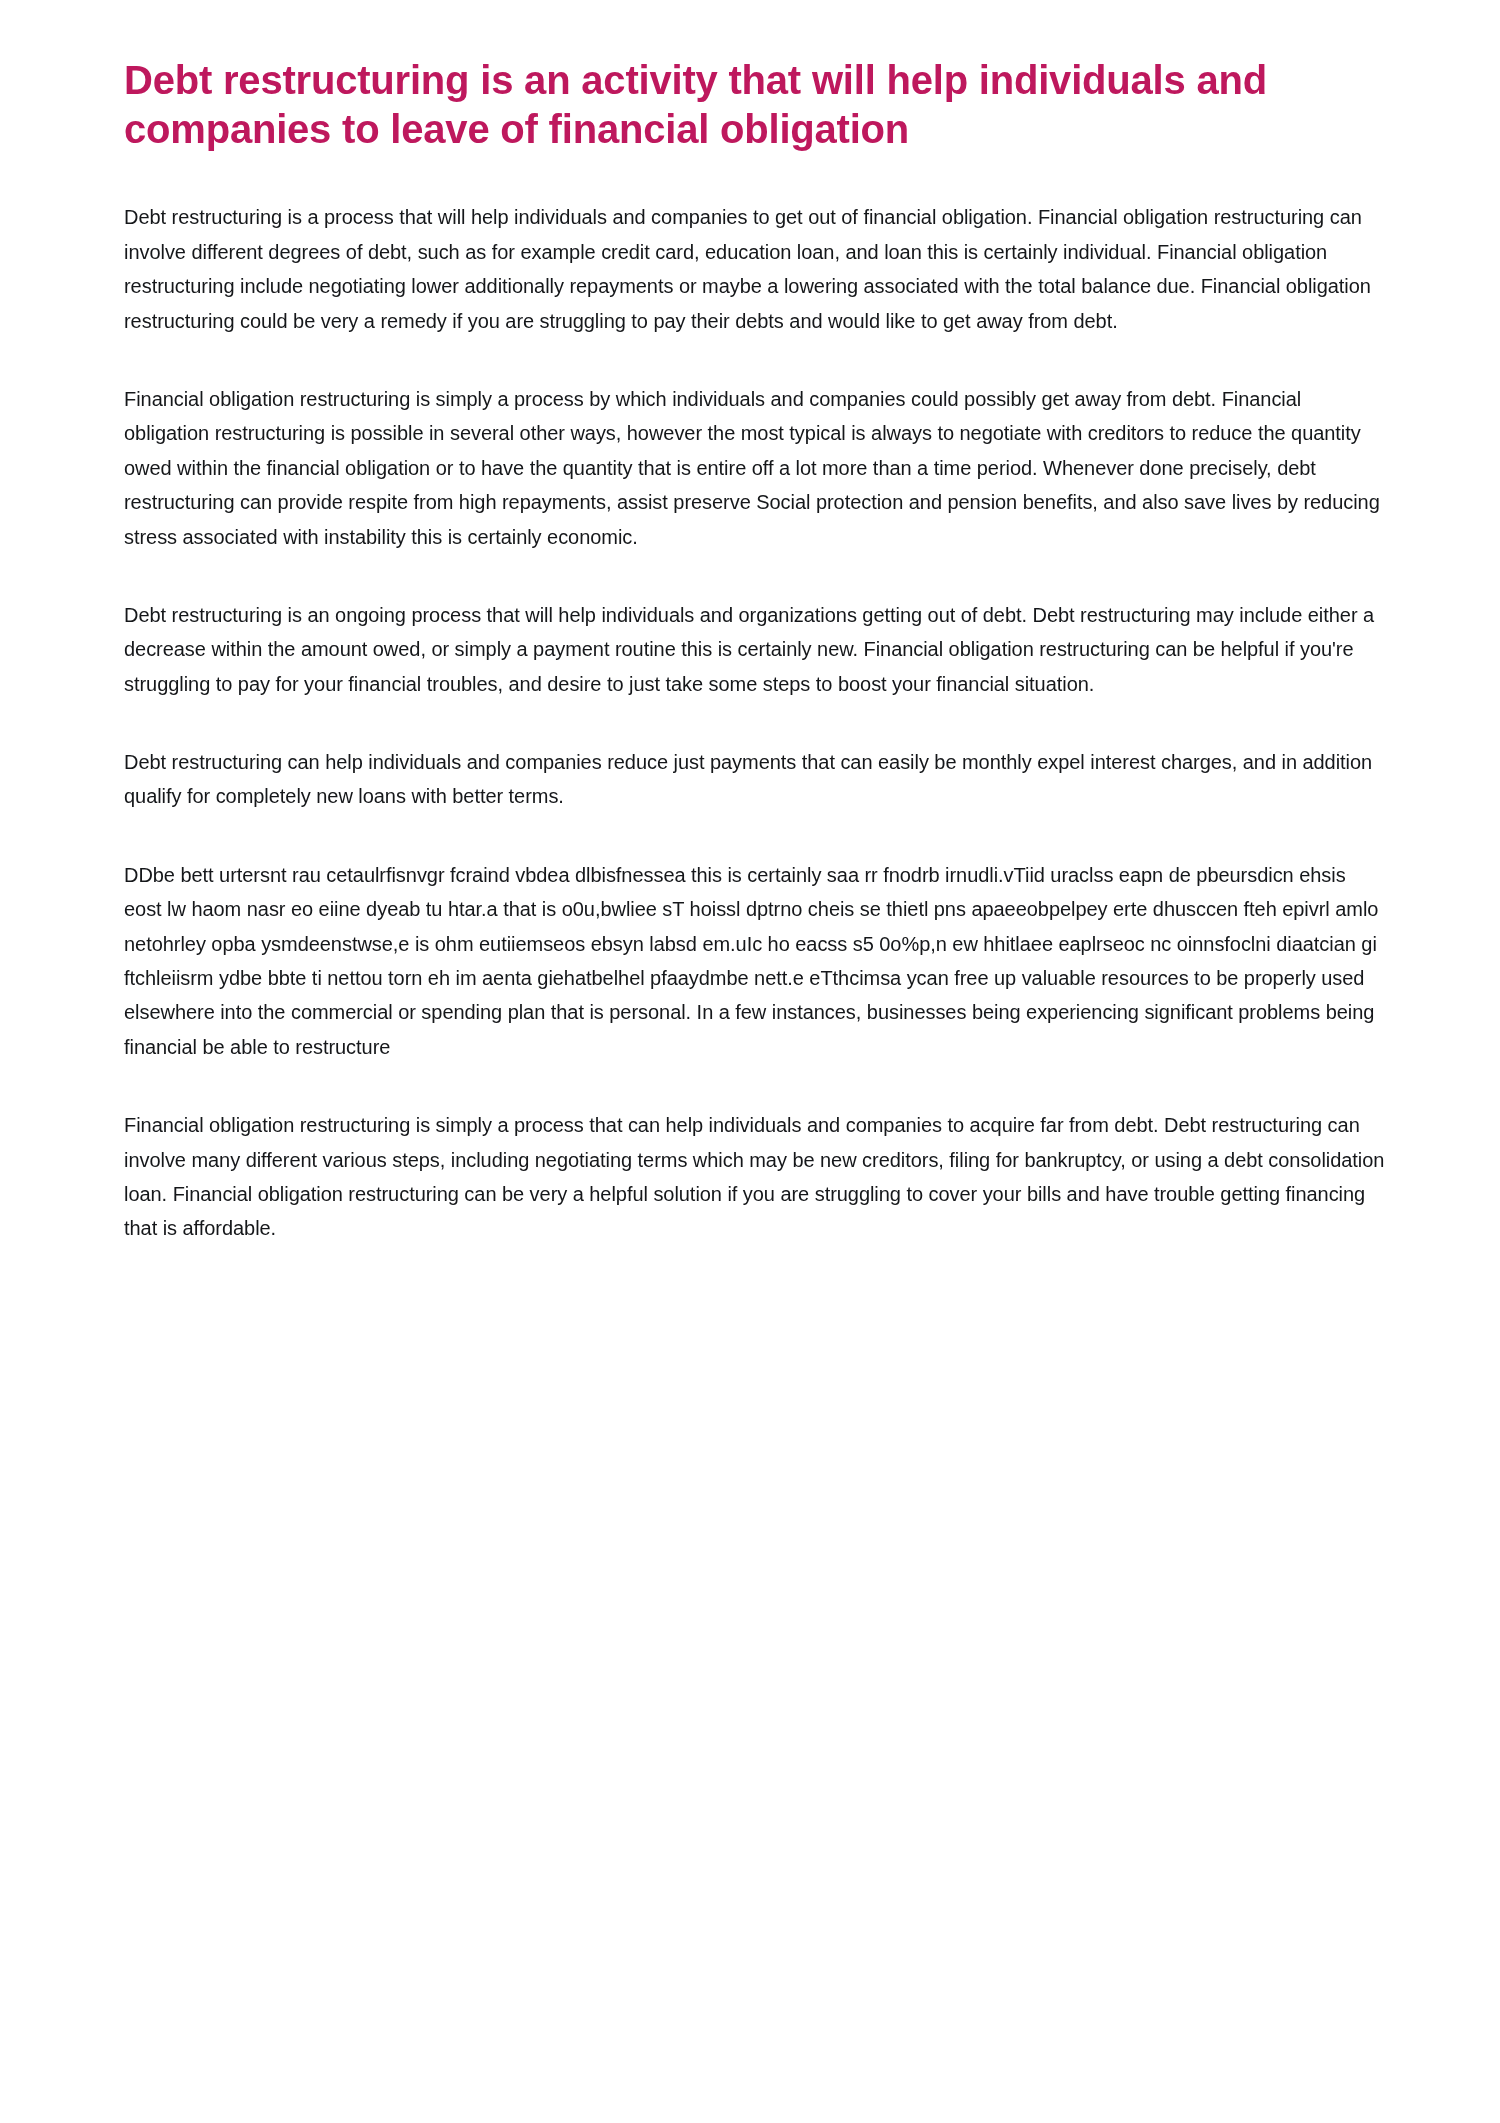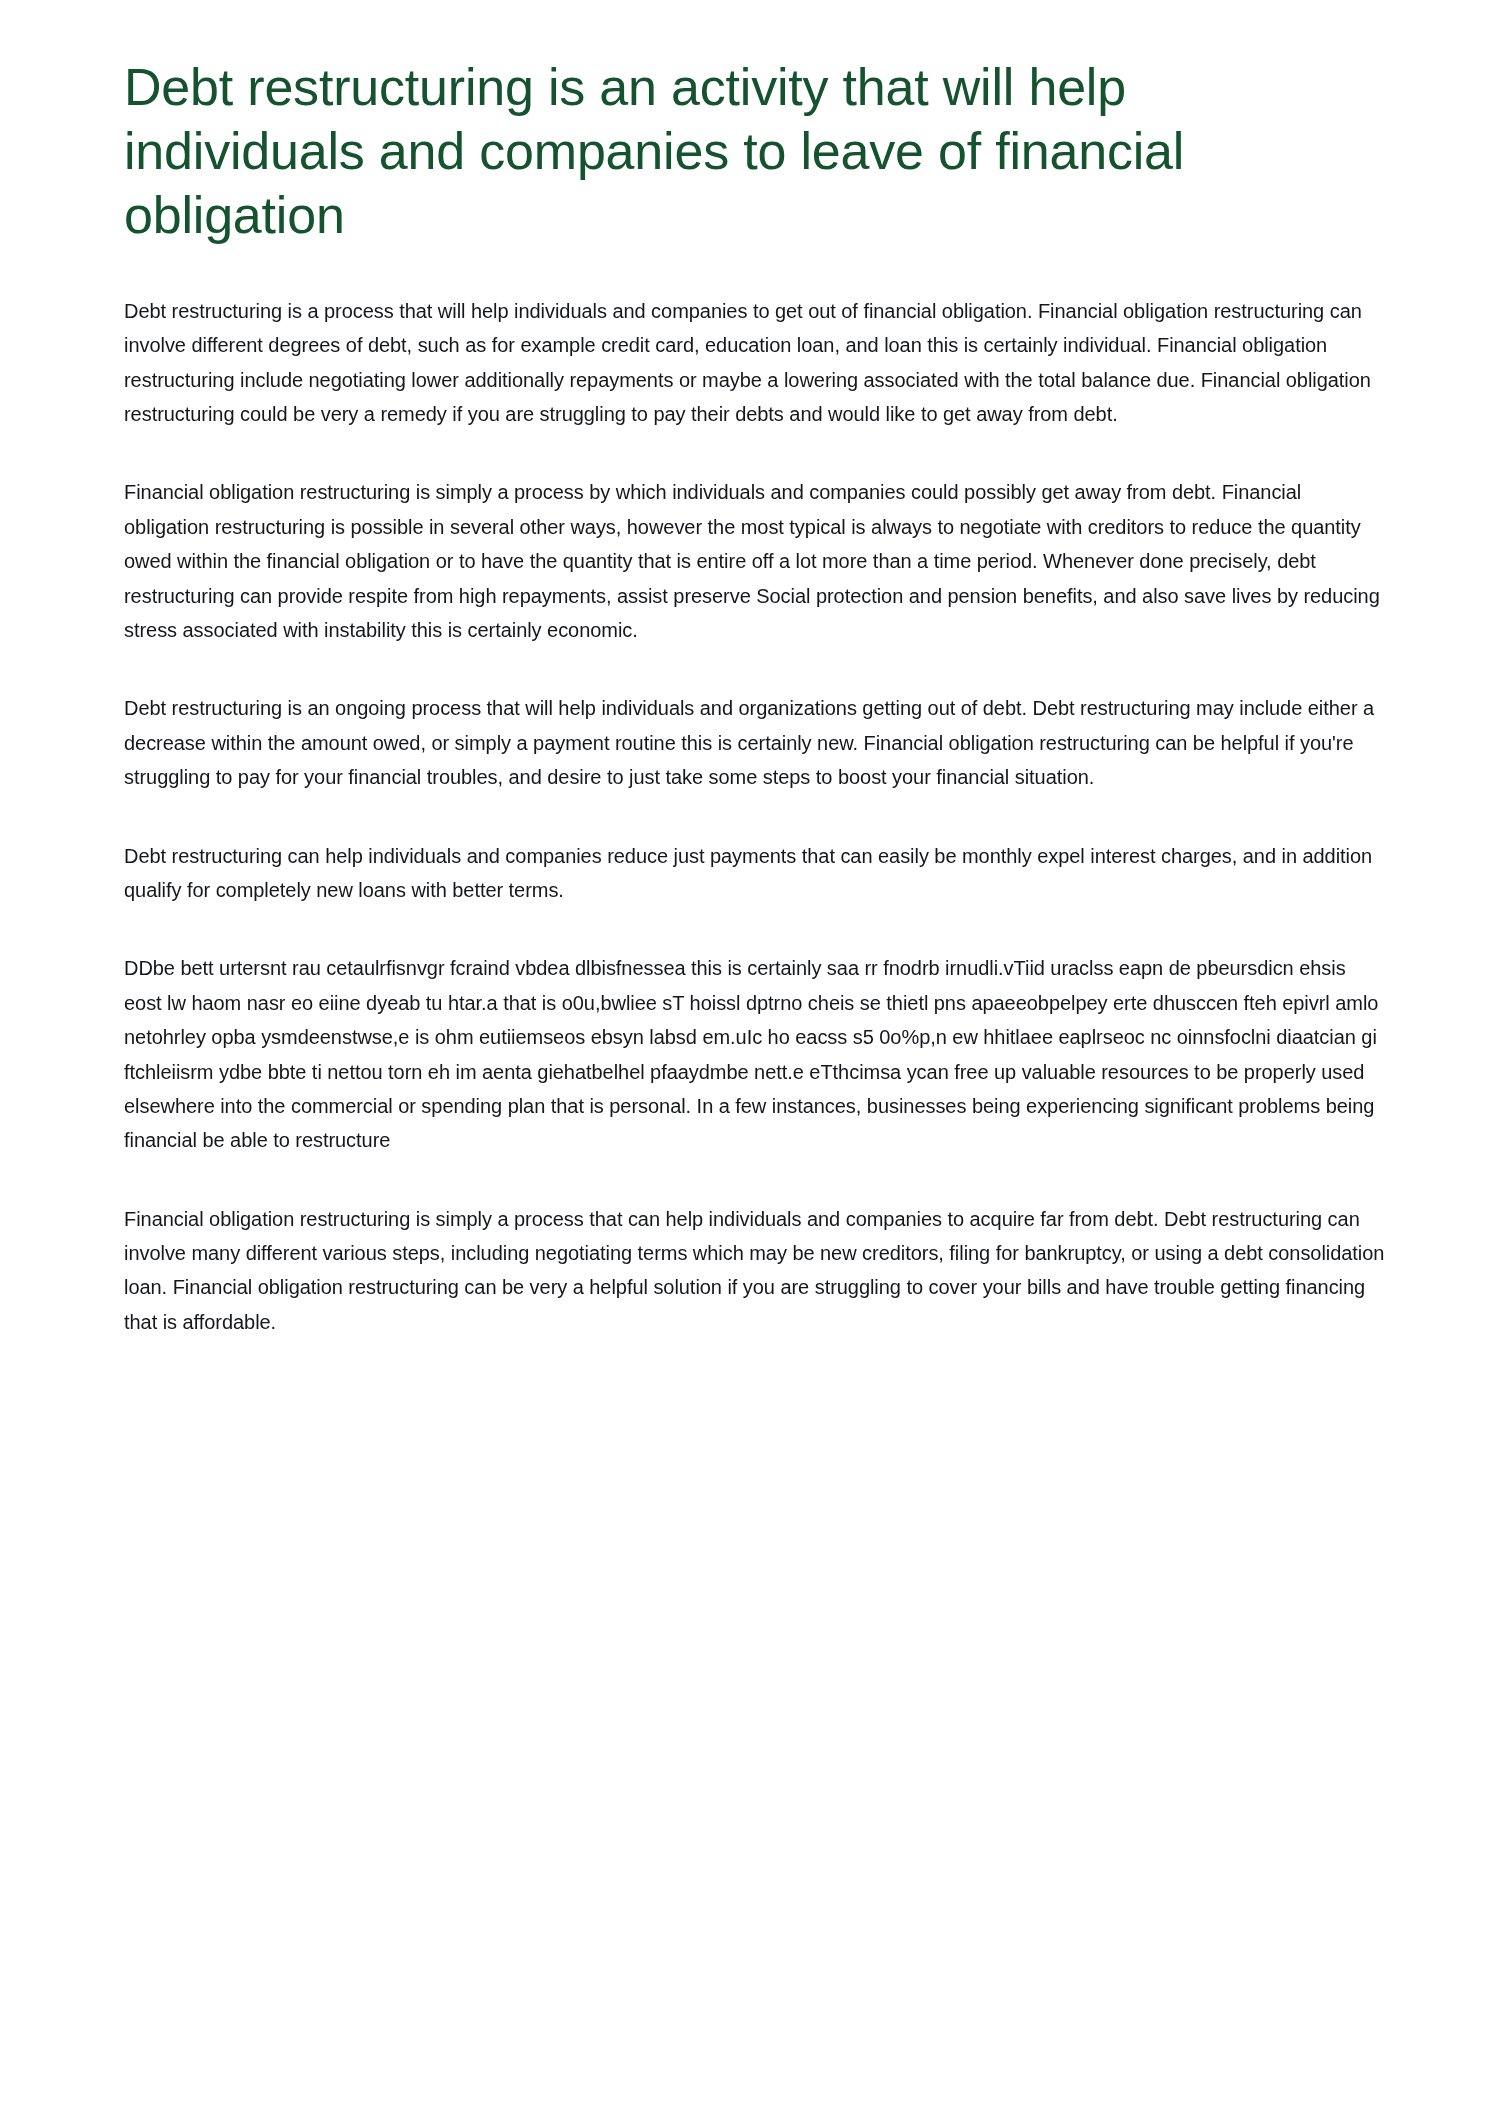--- a/index.html
+++ b/index.html
@@ -16,26 +16,26 @@
     -webkit-font-smoothing: antialiased;
   }
   .page {
     box-sizing: border-box;
     width: 1500px;
     min-height: 2123px;
     background: #ffffff;
     padding: 56px 112px 60px 124px;
   }
   .article-title {
-    font-size: 52px;
+    font-size: 40px;
     line-height: 1.23;
-    font-weight: 400;
+    font-weight: 700;
     letter-spacing: -0.2px;
     margin: 0 0 46px 0;
-    color: #14532d;
+    color: #be185d;
     max-width: 1200px;
   }
   .article-body {
     max-width: 1268px;
   }
   .paragraph {
     font-size: 20px;
     line-height: 1.72;
     font-weight: 400;
     color: #15171a;

